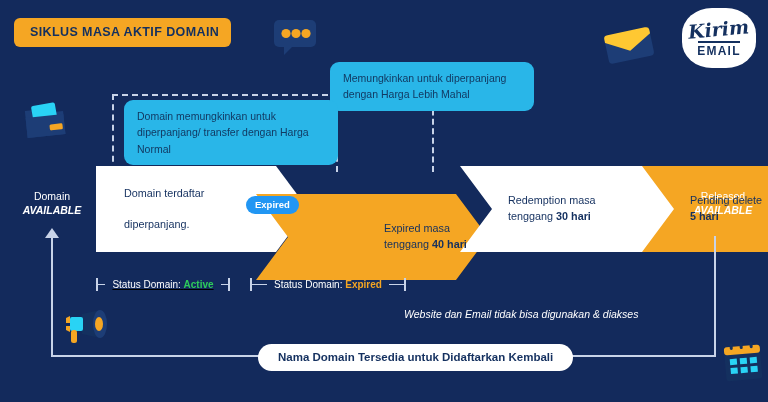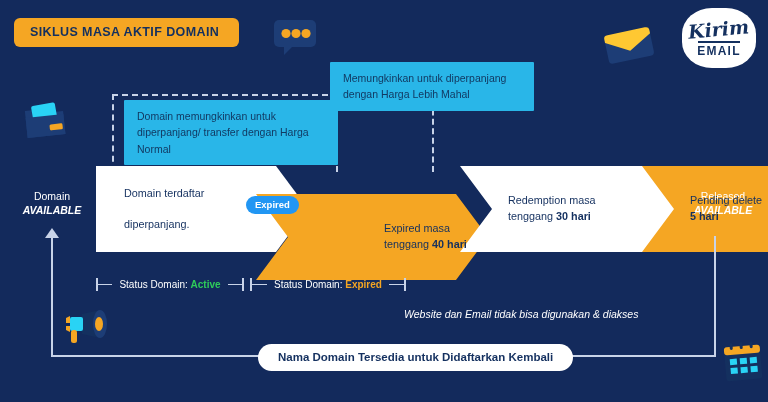--- a/index.html
+++ b/index.html
@@ -13,21 +13,21 @@
     position: relative;
     width: 768px; height: 402px;
     background: #132a5c;
   }
 
   
   #title-badge {
     position: absolute; left: 14px; top: 18px;
     background: #f5a623; color: #14305f;
     font-size: 12.5px; font-weight: bold; letter-spacing: .4px;
-    padding: 7px 20px 8px 16px; border-radius: 6px;
+    padding: 7px 12px 8px 16px; border-radius: 6px;
     white-space: nowrap;
   }
 
   
   #logo {
     position: absolute; right: 12px; top: 8px;
     width: 74px; height: 60px;
     background: #ffffff; border-radius: 30px/26px;
     display: flex; flex-direction: column;
     align-items: center; justify-content: center;
@@ -62,21 +62,21 @@
   }
   .dash-h {
     position: absolute; height: 0;
     border-top: 2px dashed #c8d3e8;
   }
 
   
   .callout {
     position: absolute;
     background: #29b6e8; color: #123a63;
-    border-radius: 1px;
+    border-radius: 9px;
     font-size: 10.5px; line-height: 1.55;
     padding: 8px 13px;
   }
   #callout-upper { left: 330px; top: 62px; width: 204px; }
   #callout-lower { left: 124px; top: 100px; width: 214px; }
 
   
   #flow { position: absolute; left: 96px; top: 166px; width: 600px; height: 86px; }
   .chev {
     position: absolute; top: 0; height: 86px;
@@ -164,21 +164,21 @@
   .status-seg .tick {
     width: 2px; height: 13px; background: #c8d3e8; flex: none;
   }
   .status-seg .rule {
     height: 1px; background: #c8d3e8; flex: 1 1 auto;
   }
   .status-seg .lab {
     color: #ffffff; font-size: 10px; white-space: nowrap;
     padding: 0 7px; font-weight: normal;
   }
-  #status-1 { left: 0px; width: 148px; }
+  #status-1 { left: 0px; width: 134px; text-decoration: underline; }
   #status-2 { left: 154px; width: 156px; }
   #status-3 { left: 308px; width: 292px; }
 
   #note-italic {
     position: absolute; left: 404px; top: 308px;
     color: #ffffff; font-size: 10.5px; font-style: italic;
     white-space: nowrap;
   }
 
   

